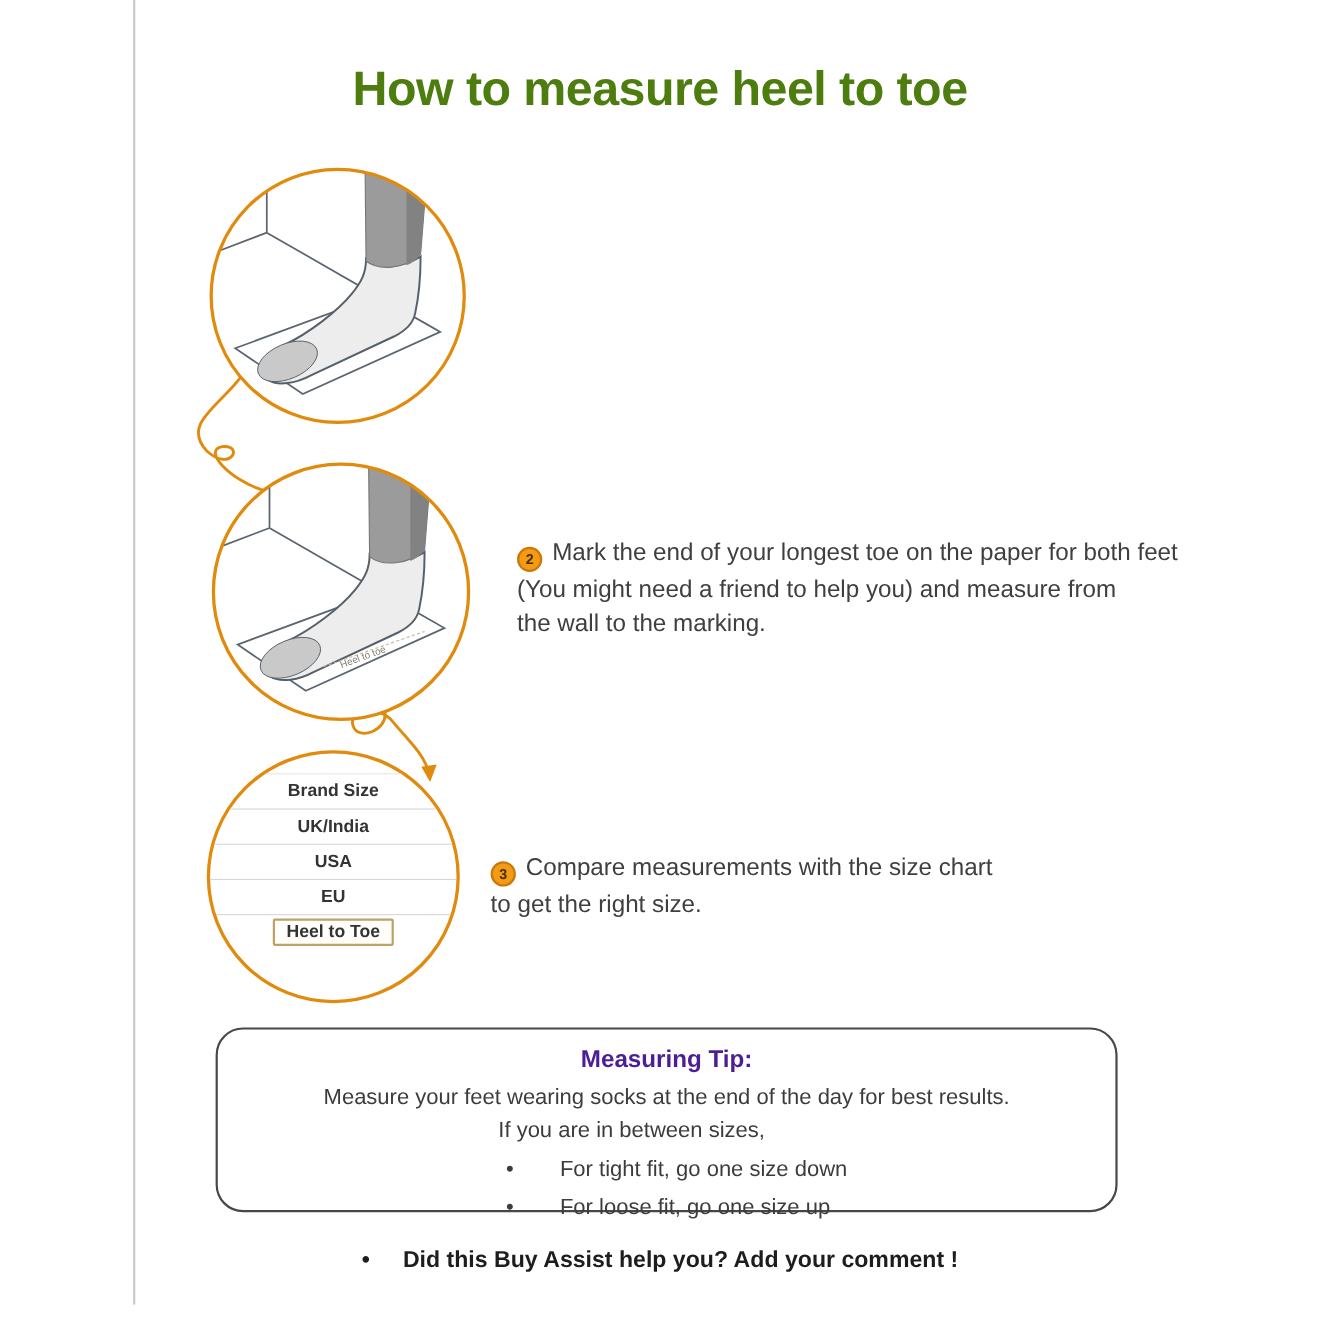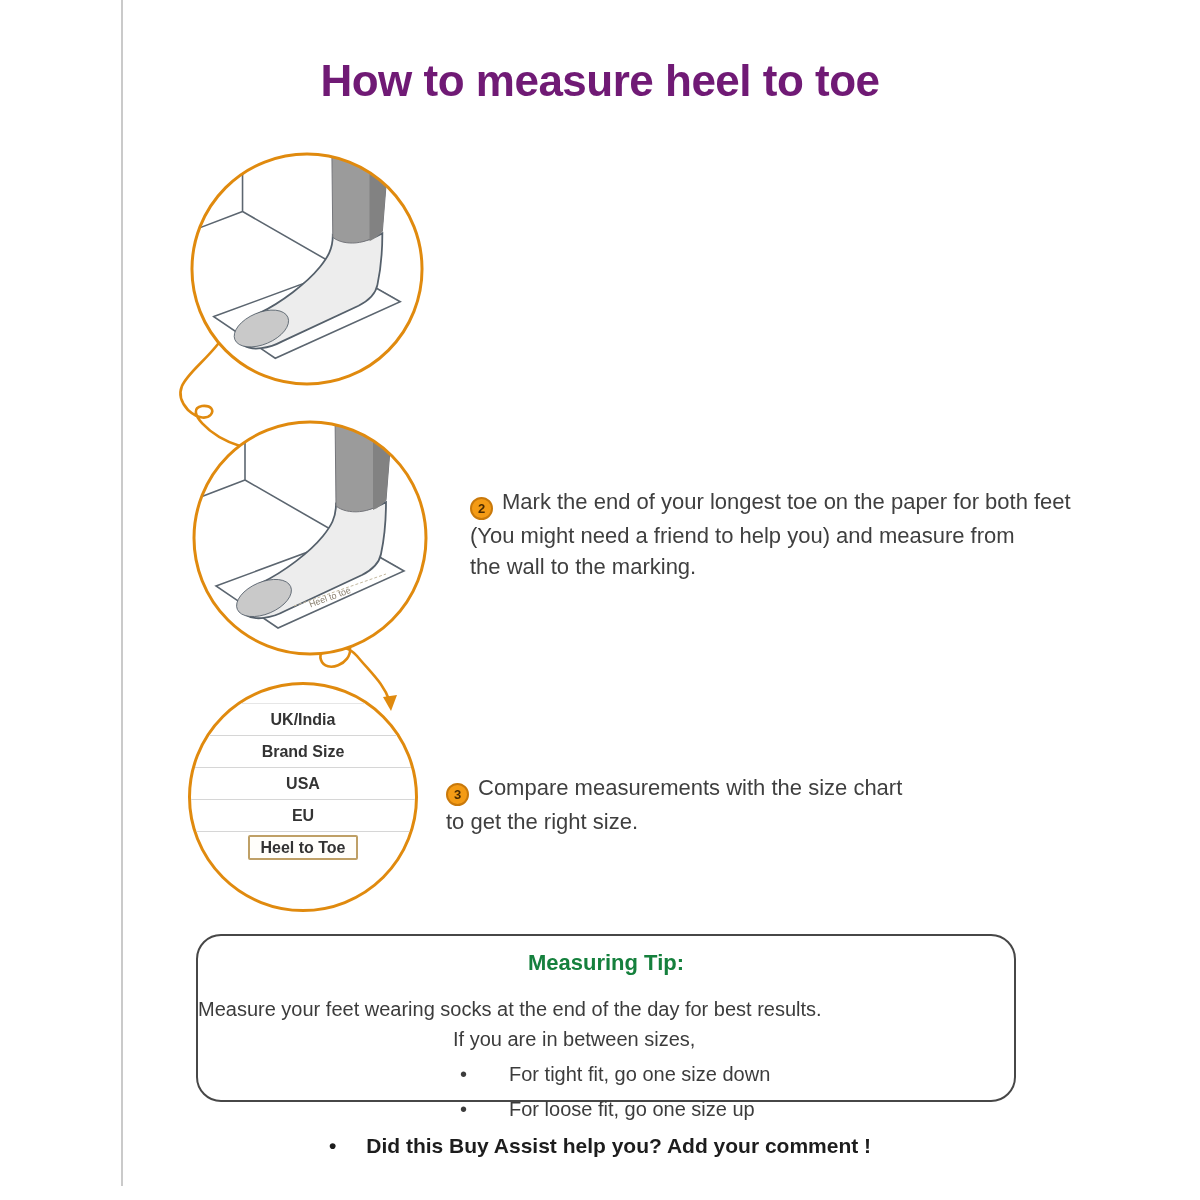--- a/index.html
+++ b/index.html
@@ -6,21 +6,21 @@
   html,body { background:#fff; }
   body { font-family:"Liberation Sans", sans-serif; }
   #canvas {
     position:relative; width:1200px; height:1200px; background:#fff; overflow:hidden;
   }
   .left-rule {
     position:absolute; left:121px; top:0; width:2px; height:1186px; background:#cacaca;
   }
   .page-title {
     position:absolute; left:0; right:0; top:56px; text-align:center;
-    font-size:44px; font-weight:bold; color:#701a75; letter-spacing:-0.5px;
+    font-size:44px; font-weight:bold; color:#4d7c0f; letter-spacing:-0.5px;
   }
   .illu { position:absolute; }
   .illu.c1 { left:188px; top:150px; }
   .illu.c2 { left:190px; top:418px; }
   .connectors { position:absolute; left:0; top:0; width:1200px; height:1200px; pointer-events:none; }
   .step { position:absolute; font-size:22px; line-height:31px; color:#3f3f3f; }
   .step .line { display:block; white-space:nowrap; }
   .badge {
     display:inline-flex; width:23px; height:23px; border-radius:50%;
     background:#f49b15; border:2px solid #c9790b; color:#4a2b00;
@@ -41,22 +41,22 @@
   }
   .size-row:first-child { border-top:1px solid #e6e6e6; }
   .heel-box {
     display:inline-block; border:2px solid #bfa066; border-radius:2px;
     padding:0 10px; height:25px; line-height:22px; margin-top:3px; background:#fffefa;
   }
   .tip-box {
     position:absolute; left:196px; top:934px; width:820px; height:168px;
     border:2px solid #474747; border-radius:25px; background:#fff;
   }
-  .tip-title { margin-top:14px; text-align:center; font-size:22px; font-weight:bold; color:#15803d; }
-  .tip-line  { margin-top:22px; font-size:20px; color:#3c3c3c; }
+  .tip-title { margin-top:14px; text-align:center; font-size:22px; font-weight:bold; color:#4c1d95; }
+  .tip-line  { margin-top:11px; text-align:center; font-size:20px; color:#3c3c3c; }
   .tip-block { margin-top:7px; margin-left:255px; font-size:20px; color:#3c3c3c; }
   .tip-bullet-row { padding-left:7px; margin-top:12px; }
   .tip-bullet-row .dot { display:inline-block; margin-right:42px; }
   .footer-note {
     position:absolute; left:0; right:0; top:1134px;
     display:flex; justify-content:center; align-items:baseline; gap:30px;
     font-size:21px; font-weight:bold; color:#1d1d1d;
   }
 </style>
 </head>
@@ -114,22 +114,22 @@
   </svg>
 
   <div class="step step2">
     <span class="line"><span class="badge">2</span><span>Mark the end of your longest toe on the paper for both feet</span></span>
     <span class="line">(You might need a friend to help you) and measure from</span>
     <span class="line">the wall to the marking.</span>
   </div>
 
   <div class="size-circle">
     <div class="size-rows">
+      <div class="size-row">Brand Size</div>
       <div class="size-row">UK/India</div>
-      <div class="size-row">Brand Size</div>
       <div class="size-row">USA</div>
       <div class="size-row">EU</div>
       <div class="size-row"><span class="heel-box">Heel to Toe</span></div>
     </div>
   </div>
 
   <div class="step step3">
     <span class="line"><span class="badge">3</span><span>Compare measurements with the size chart</span></span>
     <span class="line">to get the right size.</span>
   </div>

